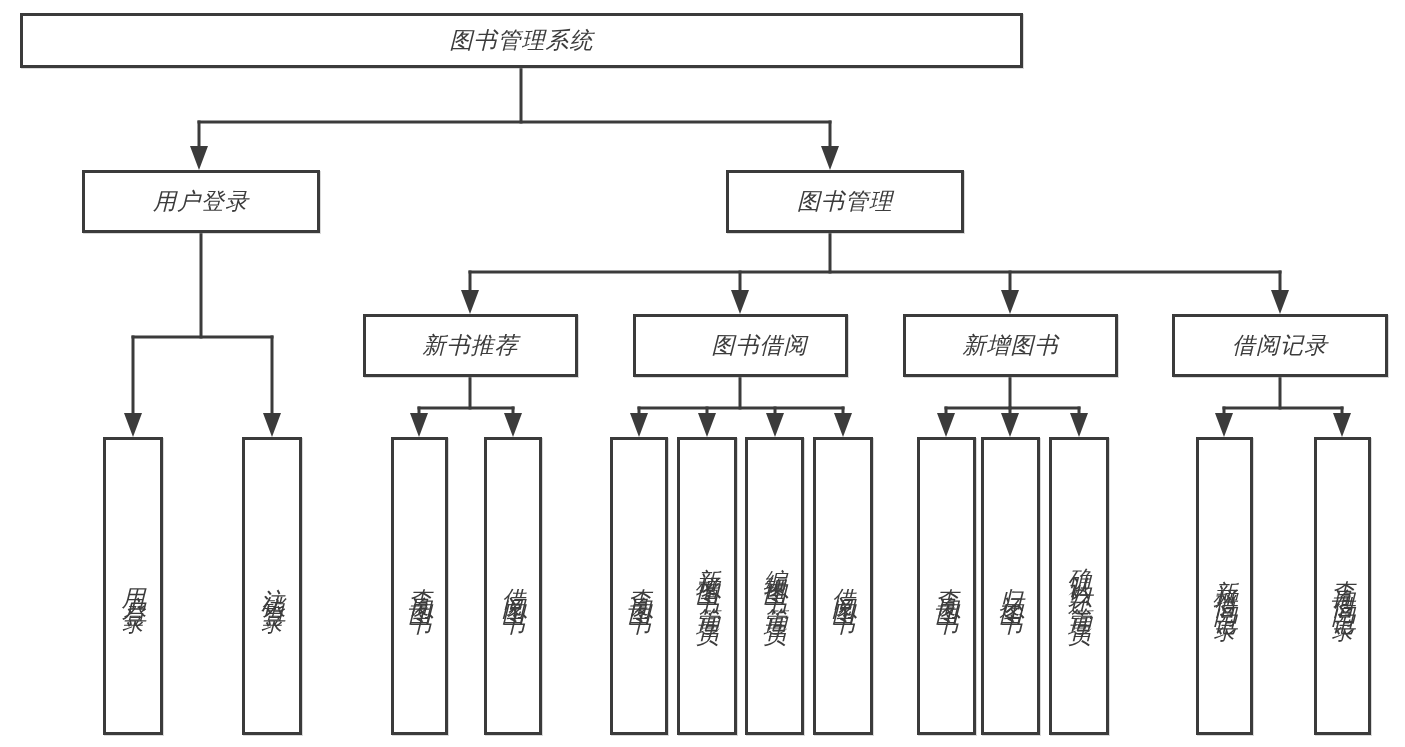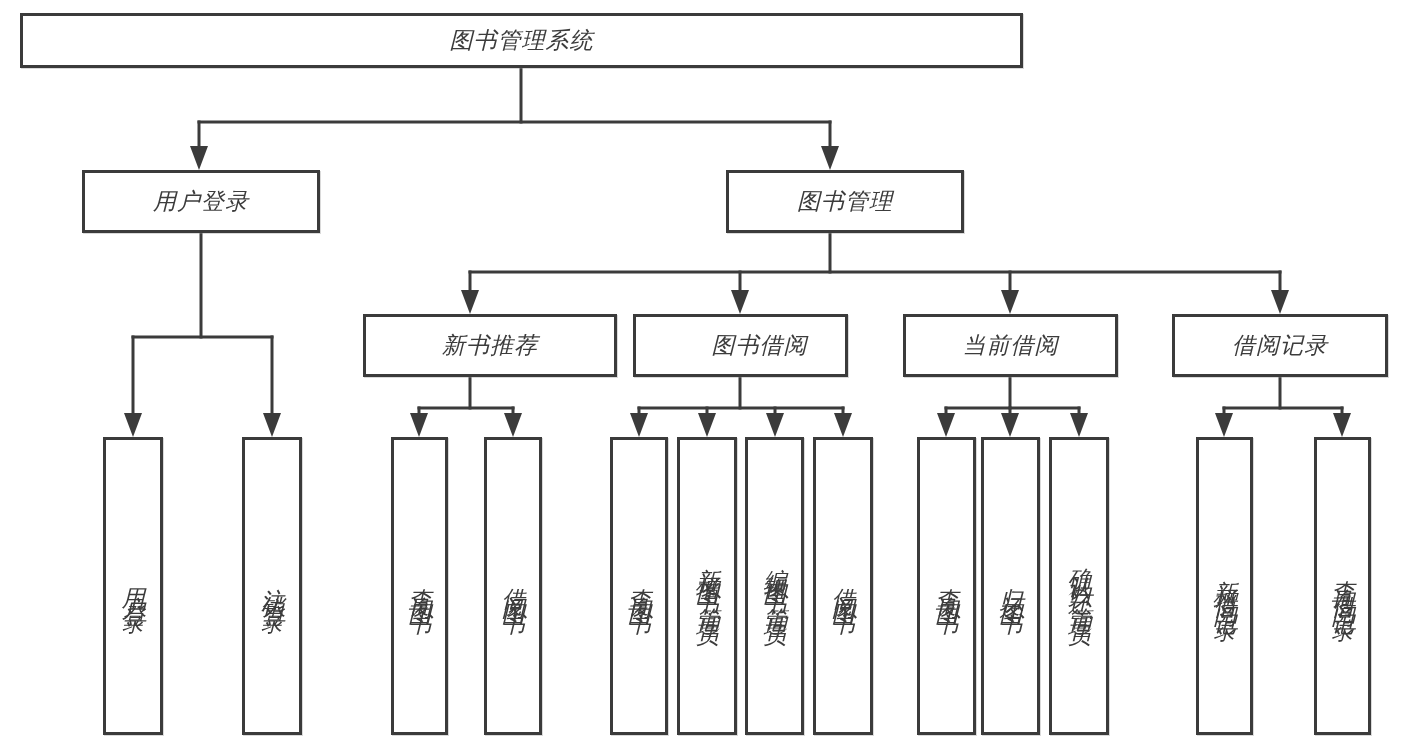--- a/index.html
+++ b/index.html
@@ -120,28 +120,28 @@
     <span>图书管理系统</span>
   </div>
 
   <div class="node" style="left:82px; top:170px; width:238px; height:63px;">
     <span>用户登录</span>
   </div>
   <div class="node" style="left:711px; top:170px; width:238px; height:63px;margin-left:15px;">
     <span>图书管理</span>
   </div>
 
-  <div class="node" style="left:363px; top:314px; width:254px; height:63px;">
+  <div class="node" style="left:363px; top:314px; width:215px; height:63px;">
     <span>新书推荐</span>
   </div>
   <div class="node" style="left:633px; top:314px; width:215px; height:63px;padding-left:38px;">
     <span>图书借阅</span>
   </div>
   <div class="node" style="left:903px; top:314px; width:215px; height:63px;">
-    <span>当前借阅</span>
+    <span>新增图书</span>
   </div>
   <div class="node" style="left:1172px; top:314px; width:216px; height:63px;">
     <span>借阅记录</span>
   </div>
 
   <div class="node v" style="left:103px; top:437px; width:60px; height:298px;">
     <span>用户登录</span>
   </div>
   <div class="node v" style="left:242px; top:437px; width:60px; height:298px;">
     <span>注销登录</span>

